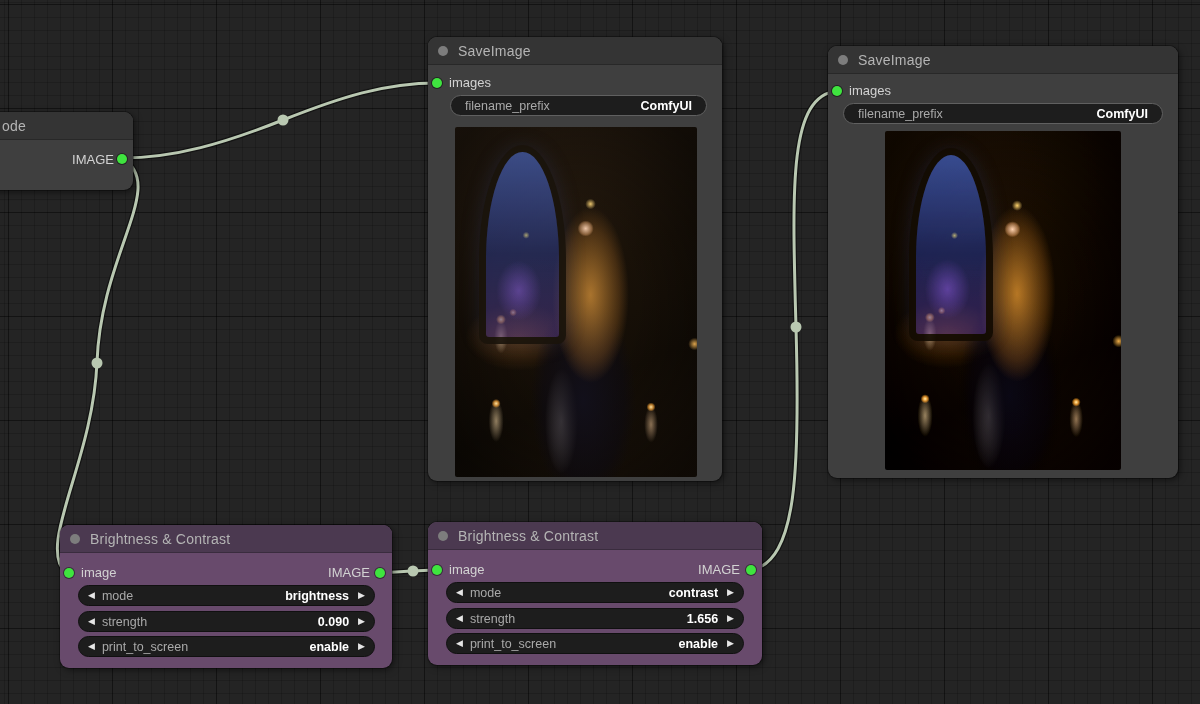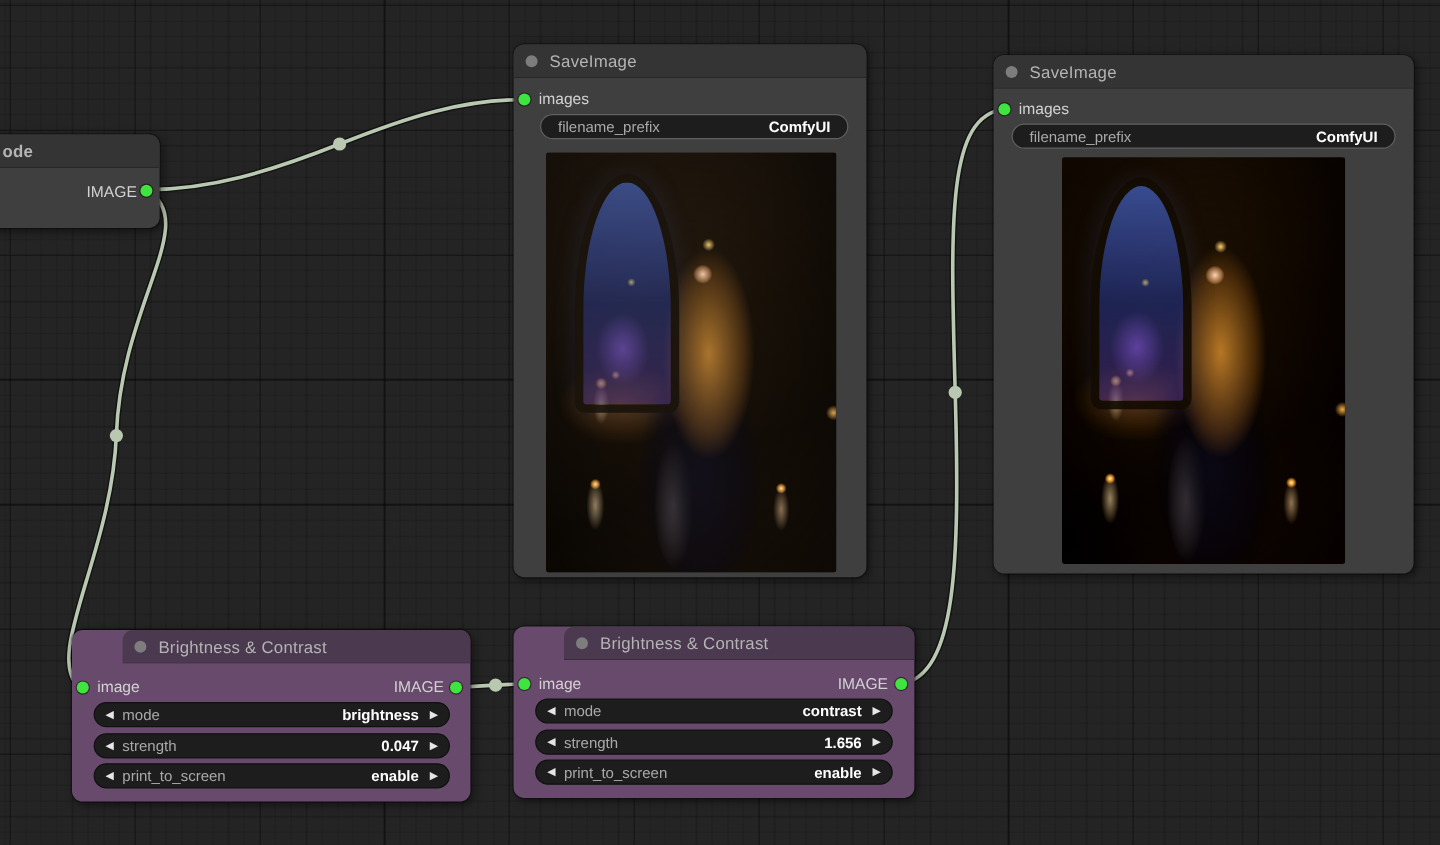--- a/index.html
+++ b/index.html
@@ -20,21 +20,21 @@
     box-shadow:2px 2px 7px rgba(0,0,0,.5), 0 0 0 1px rgba(0,0,0,.3);
   }
   .node.gray{background:#3f3f3f;}
   .node.purple{background:#684a6c;}
   .title{
     position:absolute;left:0;right:0;top:0;height:28px;
     border-radius:9px 9px 0 0;display:flex;align-items:center;
     border-bottom:1px solid rgba(0,0,0,.22);box-sizing:border-box;
   }
   .gray .title{background:#343434;}
-  .purple .title{background:#4b3950;margin-left:42px;}
+  .purple .title{background:#4b3950;}
   .collapse-dot{width:10px;height:10px;border-radius:50%;background:#7d7d7d;margin:0 10px 0 10px;flex:0 0 auto;}
   .title-text{color:#b4b4b4;font-size:14px;letter-spacing:.2px;white-space:nowrap;}
   .port-dot{position:absolute;width:10px;height:10px;border-radius:50%;background:#3fe43f;box-shadow:0 0 0 1px rgba(0,0,0,.45);}
   .port-label{position:absolute;color:#d2d2d2;font-size:13px;white-space:nowrap;}
   .port-label.out{text-align:right;}
   .widget{
     position:absolute;height:21px;background:#1d1d1d;border-radius:11px;
     display:flex;align-items:center;box-sizing:border-box;color:#b5b5b5;font-size:12.5px;
   }
   .widget .w-name{flex:0 0 auto;color:#a9a9a9;}
@@ -98,21 +98,21 @@
   <g fill="#b9c8b1">
     <circle cx="283" cy="120" r="5.5"></circle>
     <circle cx="97" cy="363" r="5.5"></circle>
     <circle cx="413" cy="571" r="5.5"></circle>
     <circle cx="796" cy="327" r="5.5"></circle>
   </g>
 </svg>
 
 <div class="node gray" style="left:-62px;top:112px;width:195px;height:78px;">
   <div class="title">
-    <span class="title-text" style="margin-left:64px;font-weight:bold;">ode</span>
+    <span class="title-text" style="margin-left:64px;">ode</span>
   </div>
   <span class="port-label out" style="right:19px;top:40px;">IMAGE</span>
   <span class="port-dot" style="left:179px;top:42px;"></span>
 </div>
 
 <div class="node gray" style="left:428px;top:37px;width:294px;height:444px;">
   <div class="title">
     <span class="collapse-dot"></span>
     <span class="title-text">SaveImage</span>
   </div>
@@ -151,21 +151,21 @@
 
   <div class="widget combo" style="left:18px;top:60px;width:297px;">
     <span class="arrow left">◀</span>
     <span class="w-name">mode</span>
     <span class="w-value">brightness</span>
     <span class="arrow right">▶</span>
   </div>
   <div class="widget combo" style="left:18px;top:86px;width:297px;">
     <span class="arrow left">◀</span>
     <span class="w-name">strength</span>
-    <span class="w-value">0.047</span>
+    <span class="w-value">0.090</span>
     <span class="arrow right">▶</span>
   </div>
   <div class="widget combo" style="left:18px;top:111px;width:297px;">
     <span class="arrow left">◀</span>
     <span class="w-name">print_to_screen</span>
     <span class="w-value">enable</span>
     <span class="arrow right">▶</span>
   </div>
 </div>
 

